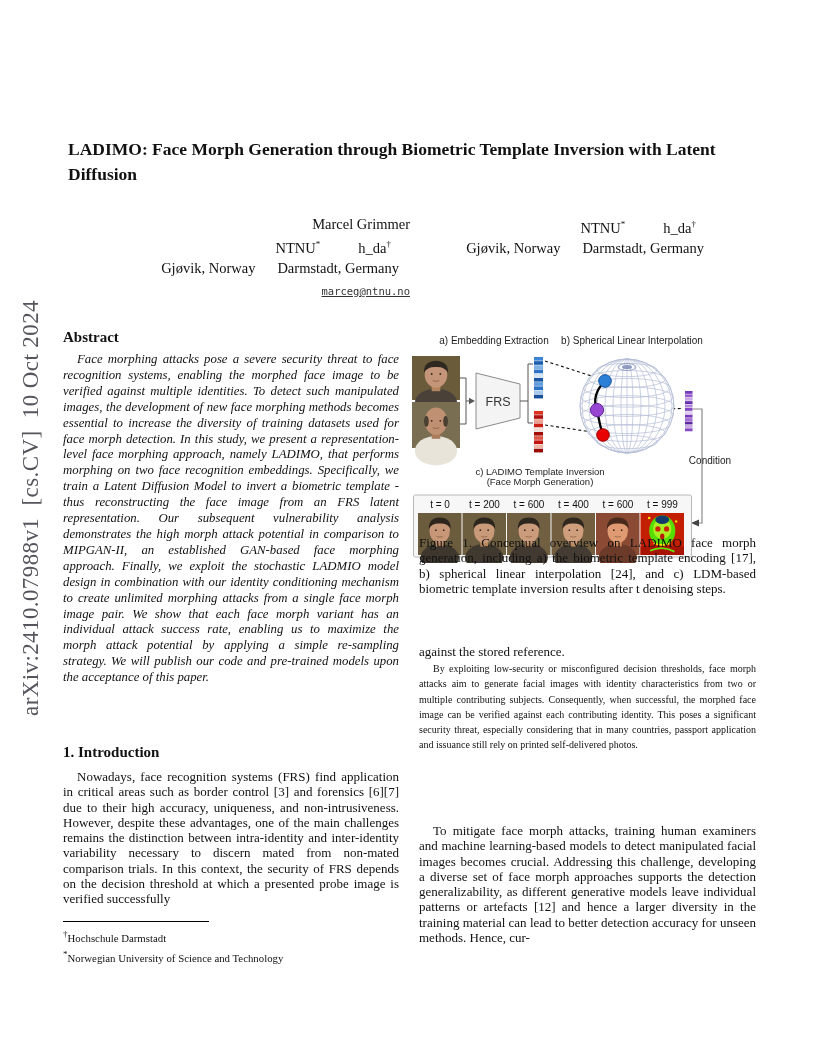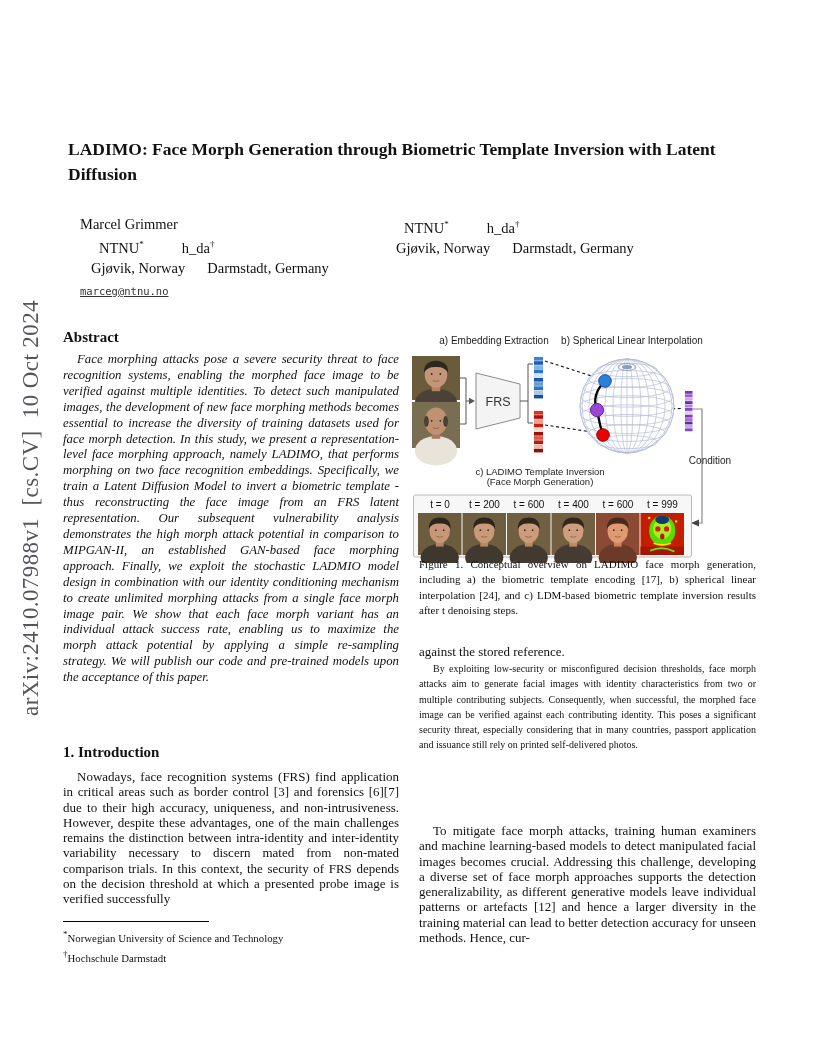--- a/index.html
+++ b/index.html
@@ -10,39 +10,39 @@
   }
   .abs{position:absolute;}
   
   .arxiv-banner{
     left:31px;top:508px;transform:translate(-50%,-50%) rotate(-90deg);
     font-size:23px;letter-spacing:.4px;color:#55555d;white-space:pre;
   }
   
   .title{left:68px;top:137px;width:680px;text-align:left;
     font-size:17.5px;font-weight:bold;line-height:25px;}
-  .author-block{top:216px;width:330px;text-align:left;font-size:14.5px;line-height:17px;}
+  .author-block{top:216px;width:330px;text-align:right;font-size:14.5px;line-height:17px;}
   .author-1{left:80px;} .author-2{left:385px;}
   .author-name{margin-bottom:3px;}
   .author-affils{margin-bottom:3px;}
   .author-affils .affil{margin:0 19px;white-space:nowrap;}
   .author-locs .loc{margin:0 11px;white-space:nowrap;}
   .author-email{margin-top:6px;font-family:"DejaVu Sans Mono",monospace;font-size:10.5px;color:#333;text-decoration:underline;}
   sup{font-size:9px;}
   
   .abstract-heading{left:63px;top:329px;width:336px;text-align:left;font-size:15px;font-weight:bold;}
   .abstract-body{left:63px;top:352px;width:336px;font-size:12.8px;line-height:15.9px;
     font-style:italic;font-weight:500;text-align:justify;text-indent:14px;}
   .intro-heading{left:63px;top:744px;width:336px;font-size:15px;font-weight:bold;}
   .intro-body{left:63px;top:769px;width:336px;font-size:13px;line-height:15.3px;text-align:justify;text-indent:14px;}
   .footnote-rule{left:63px;top:921px;width:146px;border-top:1px solid #000;height:0;}
   .footnotes{left:63px;top:926px;width:336px;font-size:10.8px;line-height:16px;}
   
   .figure-svg{left:412px;top:333px;}
-  .figure-caption{left:419px;top:557px;width:337px;font-size:11px;line-height:15.4px;text-align:justify;}
+  .figure-caption{left:419px;top:535px;width:337px;font-size:13px;line-height:15.4px;text-align:justify;}
   .rc-p1{left:419px;top:644px;width:337px;font-size:13px;line-height:15.3px;}
   .rc-p2{left:419px;top:661px;width:337px;font-size:10px;line-height:15.3px;text-align:justify;text-indent:14px;}
   .rc-h11{left:419px;top:800px;width:337px;font-size:14px;font-weight:bold;}
   .rc-p3{left:419px;top:823px;width:337px;font-size:13px;line-height:15.3px;text-align:justify;text-indent:14px;}
   
   .fig-label{font-family:"Liberation Sans",sans-serif;font-size:10px;fill:#222;}
   .fig-label-small{font-family:"Liberation Sans",sans-serif;font-size:9.5px;fill:#222;}
   .frs-text{font-family:"Liberation Sans",sans-serif;font-size:12.5px;fill:#333;}
   .t-label{font-family:"Liberation Sans",sans-serif;font-size:10px;fill:#111;}
 </style>
@@ -76,22 +76,22 @@
   </div>
 
   <div class="abs abstract-heading">Abstract</div>
   <div class="abs abstract-body">Face morphing attacks pose a severe security threat to face recognition systems, enabling the morphed face image to be verified against multiple identities. To detect such manipulated images, the development of new face morphing methods becomes essential to increase the diversity of training datasets used for face morph detection. In this study, we present a representation-level face morphing approach, namely LADIMO, that performs morphing on two face recognition embeddings. Specifically, we train a Latent Diffusion Model to invert a biometric template - thus reconstructing the face image from an FRS latent representation. Our subsequent vulnerability analysis demonstrates the high morph attack potential in comparison to MIPGAN-II, an established GAN-based face morphing approach. Finally, we exploit the stochastic LADMIO model design in combination with our identity conditioning mechanism to create unlimited morphing attacks from a single face morph image pair. We show that each face morph variant has an individual attack success rate, enabling us to maximize the morph attack potential by applying a simple re-sampling strategy. We will publish our code and pre-trained models upon the acceptance of this paper.</div>
 
   <div class="abs intro-heading">1. Introduction</div>
   <div class="abs intro-body">Nowadays, face recognition systems (FRS) find application in critical areas such as border control [3] and forensics [6][7] due to their high accuracy, uniqueness, and non-intrusiveness. However, despite these advantages, one of the main challenges remains the distinction between intra-identity and inter-identity variability necessary to discern mated from non-mated comparison trials. In this context, the security of FRS depends on the decision threshold at which a presented probe image is verified successfully</div>
 
   <div class="abs footnote-rule"></div>
   <div class="abs footnotes">
+    <div><sup>†</sup><span>Hochschule Darmstadt</span></div>
     <div><sup>*</sup><span>Norwegian University of Science and Technology</span></div>
-    <div><sup>†</sup><span>Hochschule Darmstadt</span></div>
   </div>
 
   <svg class="abs figure-svg" width="346" height="230" viewBox="0 0 346 230">
 
     <text class="fig-label" x="82" y="11" text-anchor="middle">a) Embedding Extraction</text>
     <text class="fig-label" x="220" y="11" text-anchor="middle">b) Spherical Linear Interpolation</text>
 
     <g id="portrait-a" transform="translate(0,23)">
         <rect x="0" y="0" width="48" height="44" fill="#6a5c3b"></rect>
         <ellipse cx="24" cy="46.64" rx="21.12" ry="14.08" fill="#4a4238"></ellipse>

